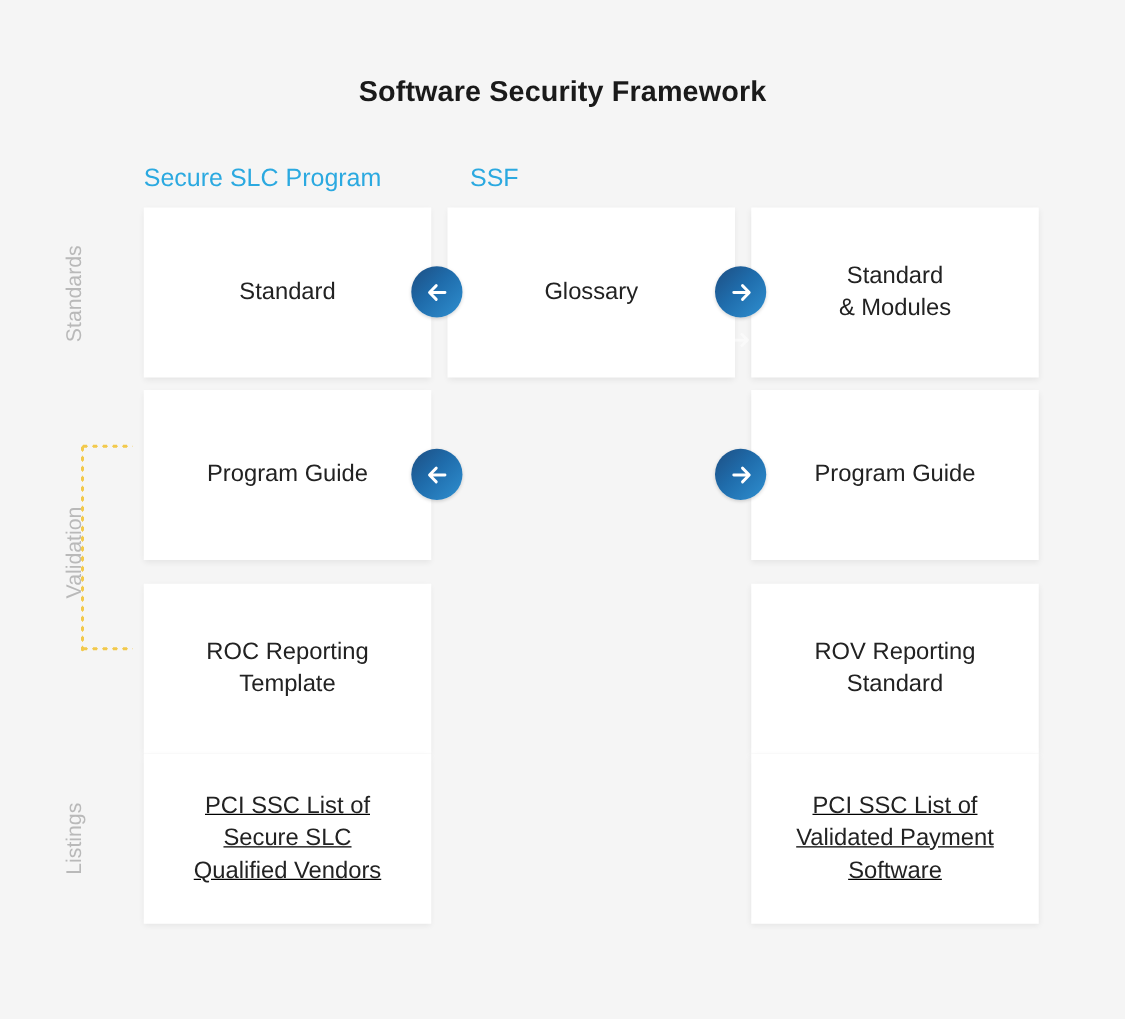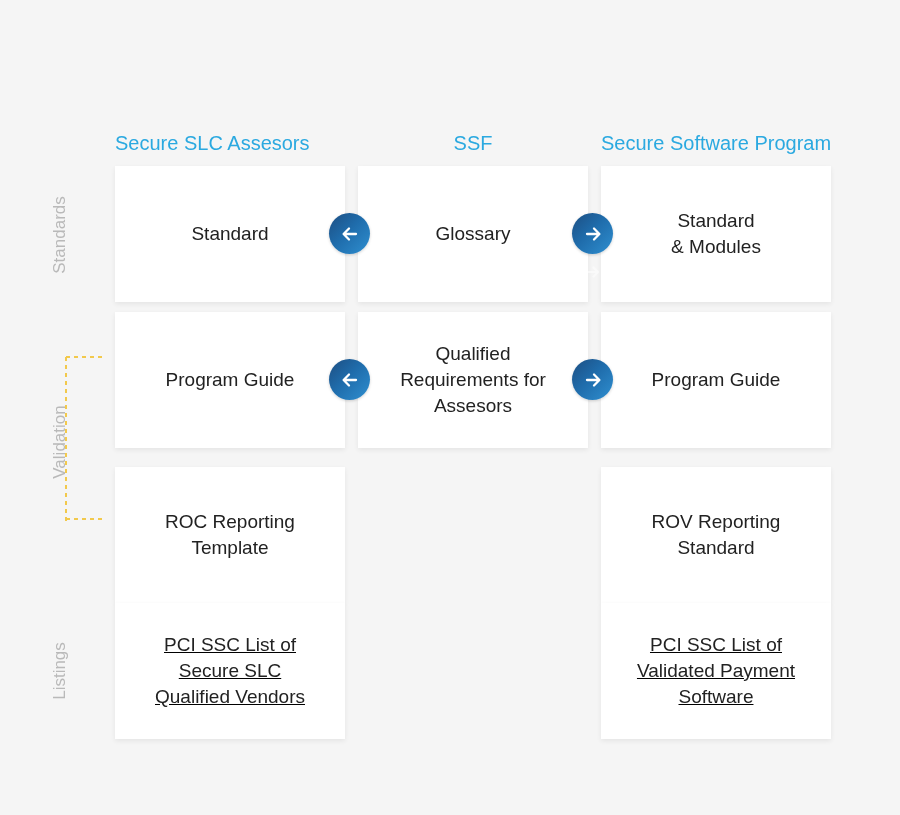--- a/index.html
+++ b/index.html
@@ -36,21 +36,21 @@
   .col-header {
     position: absolute;
     top: 130px;
     height: 26px;
     line-height: 26px;
     font-size: 20px;
     color: #2ba9e0;
     white-space: nowrap;
   }
   .col-header.c0 { left: 115px;  width: 230px; text-align: left;   }
-  .col-header.c1 { left: 358px;  width: 230px; text-align: center; }
+  .col-header.c1 { left: 376px;  width: 230px; }
   .col-header.c2 { left: 601px;  width: 240px; text-align: left;   }
 
   
   .row-label {
     position: absolute;
     left: 0;
     width: 120px;
     font-size: 17px;
     color: #b9b9b9;
     white-space: nowrap;
@@ -106,21 +106,21 @@
   }
   .card .card-text {
     font-size: 19px;
     line-height: 26px;
     color: #222222;
     white-space: pre-line;
   }
 
   
   .col-0 { left: 115px; width: 230px; }
-  .col-1 { left: 358px; width: 230px; }
+  .col-1 { left: 358px; width: 230px; text-align: right; }
   .col-2 { left: 601px; width: 230px; }
 
   
   .row-0 { top: 166px; height: 136px; }
   .row-1 { top: 312px; height: 136px; }
   .row-2 { top: 467px; height: 136px; }
   .row-3 { top: 603px; height: 136px; text-decoration: underline; }
 
   
   .arrow-btn {
@@ -149,24 +149,24 @@
     width: 20px;
     height: 20px;
     opacity: .55;
   }
 </style>
 </head>
 <body>
 
 <div class="diagram-root">
 
-
-  <div class="col-header c0">Secure SLC Assesors</div>
+  <div class="title">Software Security Framework</div>
+
+  <div class="col-header c0">Secure SLC Program</div>
   <div class="col-header c1">SSF</div>
-  <div class="col-header c2">Secure Software Program</div>
 
   <div class="row-label r0">
     <span>Standards</span>
   </div>
   <div class="row-label r1">
     <span>Validation</span>
   </div>
   <div class="row-label r2">
     <span>Listings</span>
   </div>
@@ -184,25 +184,20 @@
     <div class="card-text">Glossary</div>
   </div>
   <div class="card col-2 row-0">
     <div class="card-text">Standard
 &amp; Modules</div>
   </div>
 
   <div class="card col-0 row-1">
     <div class="card-text">Program Guide</div>
   </div>
-  <div class="card col-1 row-1">
-    <div class="card-text">Qualified
-Requirements for
-Assesors</div>
-  </div>
   <div class="card col-2 row-1">
     <div class="card-text">Program Guide</div>
   </div>
 
   <div class="card col-0 row-2">
     <div class="card-text">ROC Reporting
 Template</div>
   </div>
   <div class="card col-2 row-2">
     <div class="card-text">ROV Reporting

